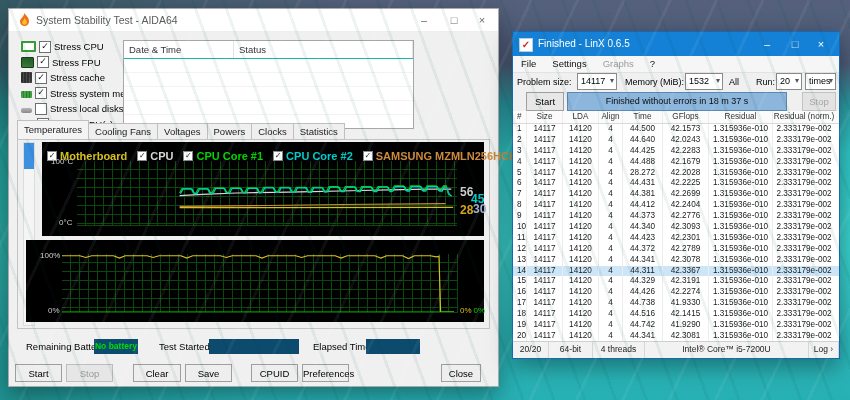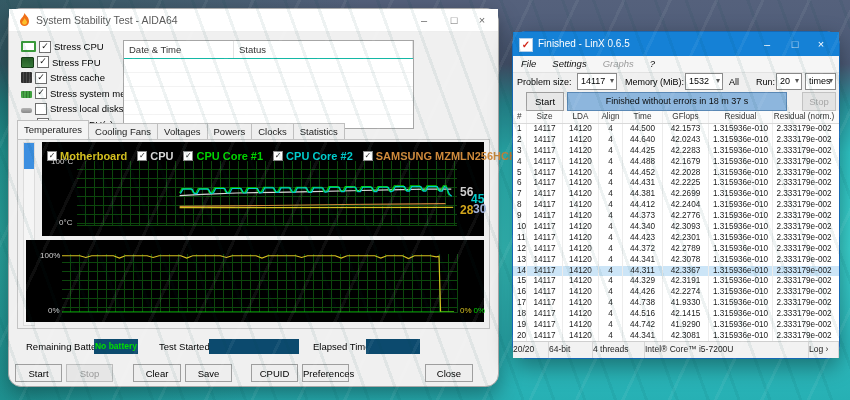--- a/index.html
+++ b/index.html
@@ -5,21 +5,21 @@
   html,body{margin:0;padding:0;width:850px;height:400px;overflow:hidden;
     font-family:"Liberation Sans",sans-serif;-webkit-font-smoothing:antialiased;}
   .desktop{position:absolute;inset:0;width:850px;height:400px;
     background:
       linear-gradient(105deg, rgba(14,84,74,.45), rgba(14,84,74,0) 38%),
       linear-gradient(180deg,#55617c 0%,#4d5c78 16%,#2b9aa3 26%,#2fc6c6 38%,#3ad2ce 62%,#2cb9bc 86%,#27b0b4 100%);}
   .desktop::after{content:"";position:absolute;inset:0;opacity:.55;pointer-events:none;
     background:
       repeating-linear-gradient(115deg, rgba(255,255,255,0) 0 18px, rgba(255,255,255,.10) 18px 21px, rgba(255,255,255,0) 21px 42px),
       repeating-linear-gradient(70deg, rgba(0,70,70,0) 0 26px, rgba(0,70,70,.12) 26px 29px);}
-  .win{position:absolute;box-shadow:0 8px 22px rgba(0,0,0,.38);border-radius:13px;}
+  .win{position:absolute;box-shadow:0 8px 22px rgba(0,0,0,.38);}
   
   .aida{left:8px;top:8px;width:489px;height:377px;background:#f0f0f0;border:1px solid #a9a9a9;}
   .aida .titlebar{position:absolute;left:0;top:0;right:0;height:22px;background:#fff;border-bottom:1px solid #eee;}
   .aida .title{position:absolute;left:27px;top:5px;font-size:10.5px;color:#5a5a5a;}
   .flame{position:absolute;left:9px;top:4px;width:13px;height:14px;}
   .winctl{position:absolute;top:0;width:28px;height:22px;text-align:center;line-height:22px;color:#6b6b6b;font-size:11px;}
   .aida .ctl-min{right:60px}.aida .ctl-max{right:30px}.aida .ctl-close{right:2px}
   .stress-list{position:absolute;left:12px;top:30px;width:102px;}
   .stress-row{height:15.5px;display:flex;align-items:center;gap:3px;}
   .sicon{width:11px;height:11px;flex:0 0 11px;border-radius:1px;}
@@ -72,21 +72,21 @@
     font-size:9.5px;color:#000;text-align:center;line-height:17px;box-sizing:border-box;}
   .wbtn.dis{color:#9a9a9a;background:#e6e6e6;border-color:#bdbdbd;}
   
   .linx{left:512px;top:31px;width:326px;height:326px;background:#f0f0f0;border:1px solid #1668b5;}
   .linx .titlebar{position:absolute;left:0;top:0;right:0;height:24px;background:#1581d6;}
   .linx-icon{position:absolute;left:6px;top:6px;width:12px;height:12px;background:#fff;border:1px solid #b5cfe8;
     color:#d22619;font-size:10px;line-height:11px;text-align:center;font-weight:bold;}
   .linx .title{position:absolute;left:25px;top:6px;font-size:10px;color:#fff;}
   .linx .winctl{color:#fff;height:24px;line-height:24px;}
   .linx .ctl-min{right:58px}.linx .ctl-max{right:30px;color:#cfe3f5}.linx .ctl-close{right:4px}
-  .menubar{position:absolute;left:0;top:24px;right:0;height:16px;background:#f6f6f6;border-bottom:1px solid #e2e2e2;display:flex;font-style:italic;}
+  .menubar{position:absolute;left:0;top:24px;right:0;height:16px;background:#f6f6f6;border-bottom:1px solid #e2e2e2;display:flex;}
   .menu-item{font-size:9.5px;color:#111;padding:0 8px;line-height:16px;}
   .menu-item.dis{color:#9c9c9c;}
   .ctl-label{position:absolute;font-size:9px;color:#000;top:45px;}
   .combo{position:absolute;top:41px;height:17px;background:#fff;border:1px solid #8a8a8a;box-sizing:border-box;}
   .combo .val{position:absolute;left:3px;top:2px;font-size:9px;color:#000;}
   .combo .arrow{position:absolute;right:2px;top:2px;font-size:8px;color:#555;}
   .lbtn{position:absolute;top:60px;height:19px;background:#e7e7e7;border:1px solid #9e9e9e;
     font-size:9.5px;color:#000;text-align:center;line-height:18px;box-sizing:border-box;}
   .lbtn.dis{color:#a6a6a6;background:#e3e3e3;border-color:#c2c2c2;}
   .progress{position:absolute;left:54px;top:60px;width:220px;height:19px;background:#8db6dd;
@@ -94,21 +94,21 @@
   .ltable{position:absolute;left:0;top:79px;right:0;}
   .lrow{display:flex;height:10.9px;background:#fff;}
   .lrow.lhead{height:12px;background:#fbfbfb;border-bottom:1px solid #d9d9d9;}
   .lrow.sel{background:#cce5f7;}
   .lcell{font-size:8.2px;color:#1a1a1a;text-align:center;line-height:10.9px;border-right:1px solid #ececec;
     box-sizing:border-box;overflow:hidden;white-space:nowrap;}
   .lhead .lcell{line-height:12px;color:#333;}
   .c0{width:14px;text-align:left;padding-left:4px;}
   .c1{width:36px}.c2{width:36px}.c3{width:24px}.c4{width:40px}.c5{width:46px}.c6{width:64px}.c7{width:62px;border-right:none}
   .statusbar{position:absolute;left:0;right:0;top:309px;height:16px;background:#f2f2f2;border-top:1px solid #cfcfcf;display:flex;}
-  .statusseg{font-size:8.5px;color:#222;text-align:left;line-height:15px;border-right:1px solid #d6d6d6;
+  .statusseg{font-size:8.5px;color:#222;text-align:center;line-height:15px;border-right:1px solid #d6d6d6;
     box-sizing:border-box;white-space:nowrap;overflow:hidden;}
 </style>
 </head>
 <body>
 
 <div class="desktop">
 
   <div class="win aida">
     <div class="titlebar">
       <svg class="flame" viewBox="0 0 13 14">
@@ -232,21 +232,21 @@
     <span class="foot-label" style="left:304px;top:332px">Elapsed Time:</span>
     <div class="blackbox" style="left:357px;top:330px;width:54px"></div>
 
     <div id="aidaButtons">
         <div class="wbtn" style="left: 6px; width: 47px;">Start</div>
         <div class="wbtn dis" style="left: 57px; width: 47px;">Stop</div>
         <div class="wbtn" style="left: 124px; width: 48px;">Clear</div>
         <div class="wbtn" style="left: 176px; width: 47px;">Save</div>
         <div class="wbtn" style="left: 242px; width: 47px;">CPUID</div>
         <div class="wbtn" style="left: 293px; width: 47px;">Preferences</div>
-        <div class="wbtn" style="left: 416px; width: 48px;">Close</div>
+        <div class="wbtn" style="left: 432px; width: 40px;">Close</div>
       </div>
   </div>
 
   <div class="win linx">
     <div class="titlebar">
       <span class="linx-icon">✓</span>
       <span class="title">Finished - LinX 0.6.5</span>
       <span class="winctl ctl-min">–</span>
       <span class="winctl ctl-max">□</span>
       <span class="winctl ctl-close">×</span>
@@ -333,21 +333,21 @@
           <span class="lcell c4">44.488</span>
           <span class="lcell c5">42.1679</span>
           <span class="lcell c6">1.315936e-010</span>
           <span class="lcell c7">2.333179e-002</span>
         </div>
         <div class="lrow">
           <span class="lcell c0">5</span>
           <span class="lcell c1">14117</span>
           <span class="lcell c2">14120</span>
           <span class="lcell c3">4</span>
-          <span class="lcell c4">44.452</span>
+          <span class="lcell c4">28.272</span>
           <span class="lcell c5">42.2028</span>
           <span class="lcell c6">1.315936e-010</span>
           <span class="lcell c7">2.333179e-002</span>
         </div>
         <div class="lrow">
           <span class="lcell c0">6</span>
           <span class="lcell c1">14117</span>
           <span class="lcell c2">14120</span>
           <span class="lcell c3">4</span>
           <span class="lcell c4">44.431</span>

